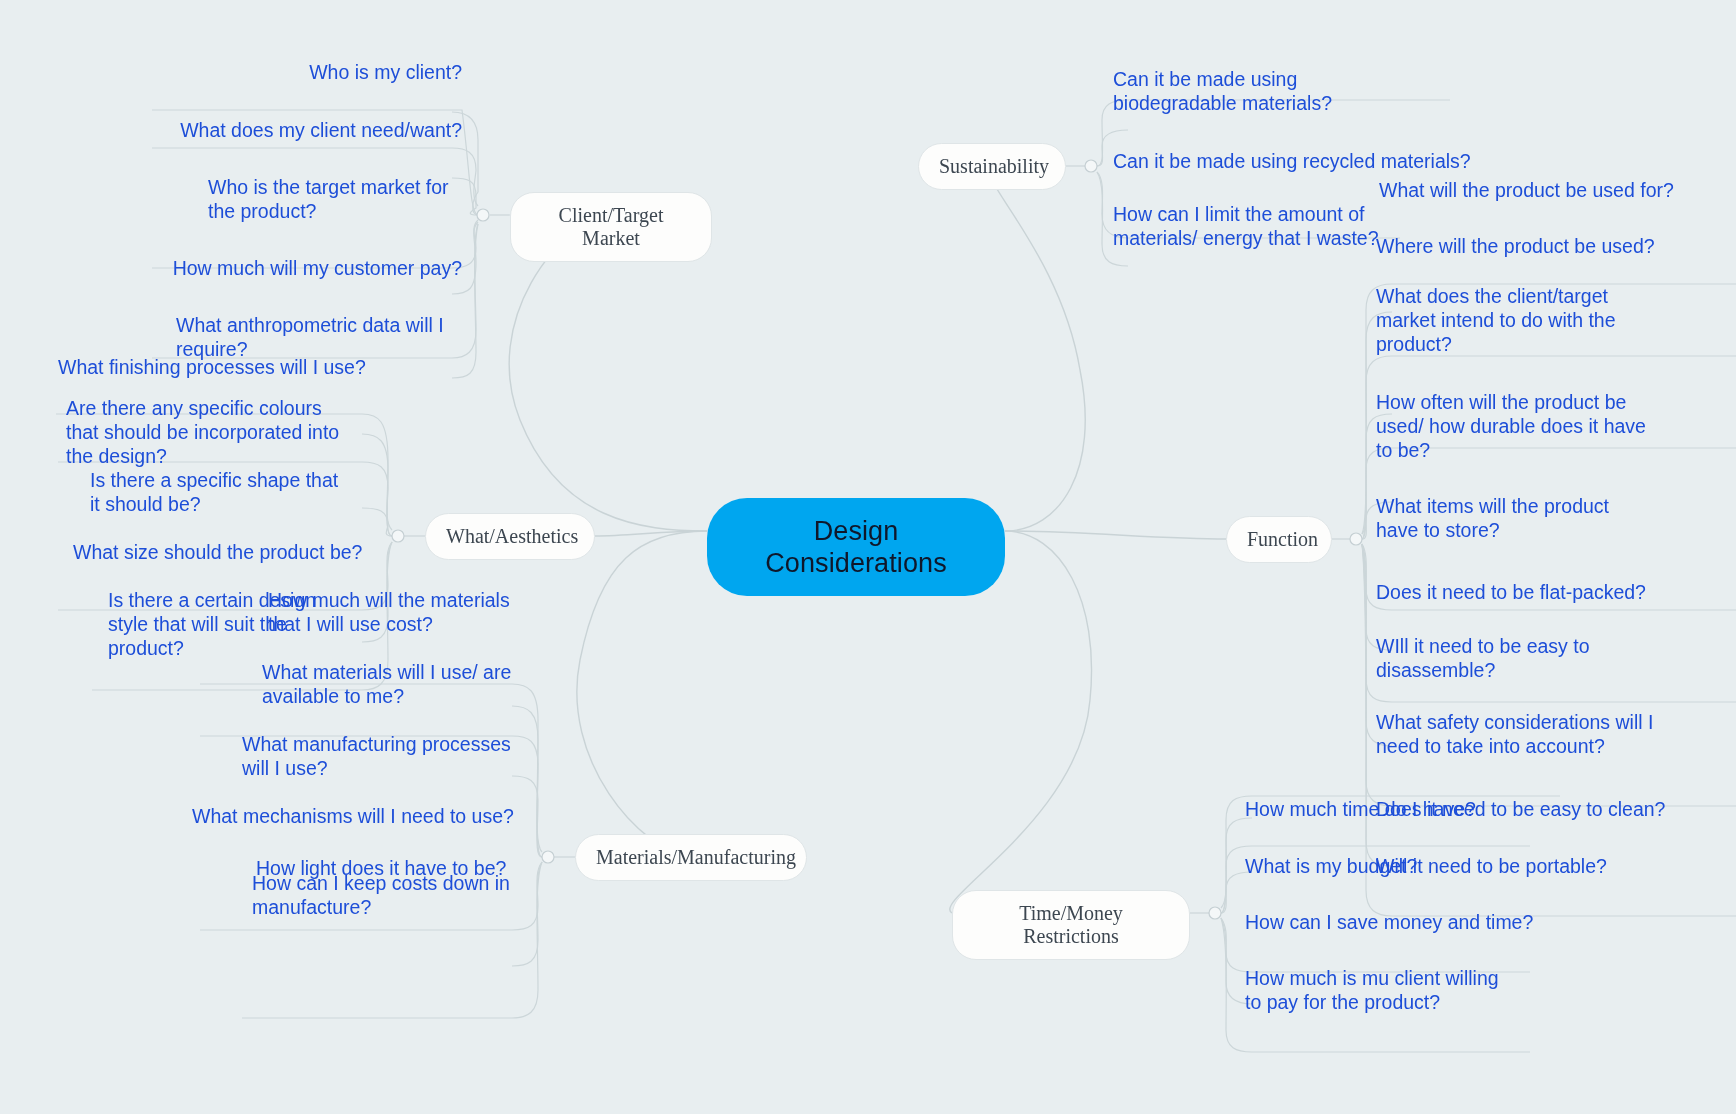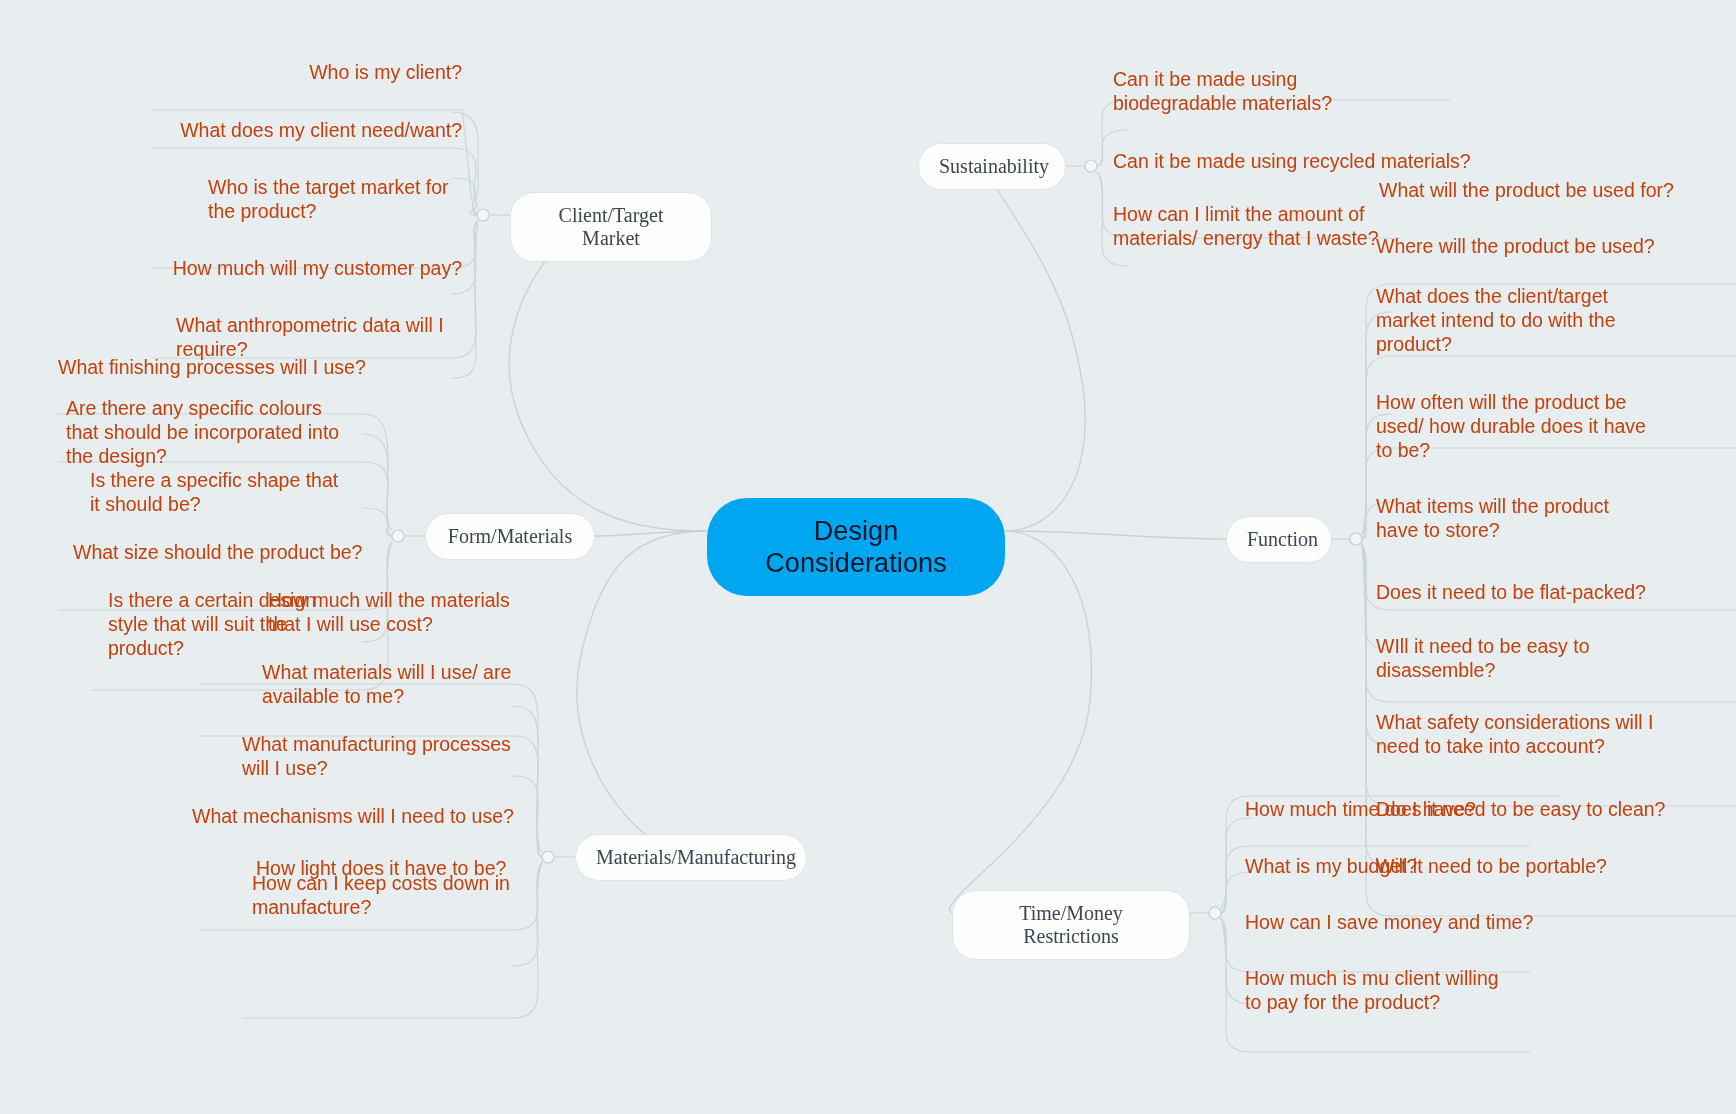--- a/index.html
+++ b/index.html
@@ -50,21 +50,21 @@
     border: 1px solid #dfe5e7;
     border-radius: 24px;
     font-size: 20px;
     line-height: 23px;
     padding: 11px 20px;
     text-align: center;
     font-family: Liberation Serif, serif;
   }
   
   .leaf-node {
-    color: #c2410c;
+    color: #1d4ed8;
     font-size: 19.5px;
     line-height: 24px;
     padding: 0;
     background: transparent;
   }
   .leaf-node.align-right { text-align: right; }
   .leaf-node.align-left  { text-align: left; }
 </style>
 </head>
 <body style="background: rgb(232, 238, 240);">
@@ -145,21 +145,21 @@
     <path d="M1221 918 C 1228 940 1226 1000 1226 1030 C 1226 1048 1236 1052 1252 1052 L 1530 1052"></path>
     <circle cx="1215" cy="913" r="6" fill="#f4f7f8" stroke="#c5cfd3" stroke-width="1.2"></circle>
   </g>
 </svg>
 
 <div id="canvas">
 
   <div class="node root-node" style="left:707px; top:498px; width:298px;">Design Considerations</div>
 
   <div class="node branch-node" style="left:510px; top:192px; width:202px;">Client/Target Market</div>
-  <div class="node branch-node" style="left:425px; top:513px; width:170px;">Form/Materials</div>
+  <div class="node branch-node" style="left:425px; top:513px; width:170px;">What/Aesthetics</div>
   <div class="node branch-node" style="left:575px; top:834px; width:232px;">Materials/Manufacturing</div>
   <div class="node branch-node" style="left:918px; top:143px; width:148px;">Sustainability</div>
   <div class="node branch-node" style="left:1226px; top:516px; width:106px;">Function</div>
   <div class="node branch-node" style="left:952px; top:890px; width:238px;">Time/Money Restrictions</div>
 
   <div class="node leaf-node align-right" style="left:290px; top:60px; width:172px;">Who is my client?</div>
   <div class="node leaf-node align-right" style="left:152px; top:118px; width:310px;">What does my client need/want?</div>
   <div class="node leaf-node align-left" style="left:208px; top:175px; width:250px;">Who is the target market for the product?</div>
   <div class="node leaf-node align-right" style="left:152px; top:256px; width:310px;">How much will my customer pay?</div>
   <div class="node leaf-node align-left" style="left:176px; top:313px; width:272px;">What anthropometric data will I require?</div>

